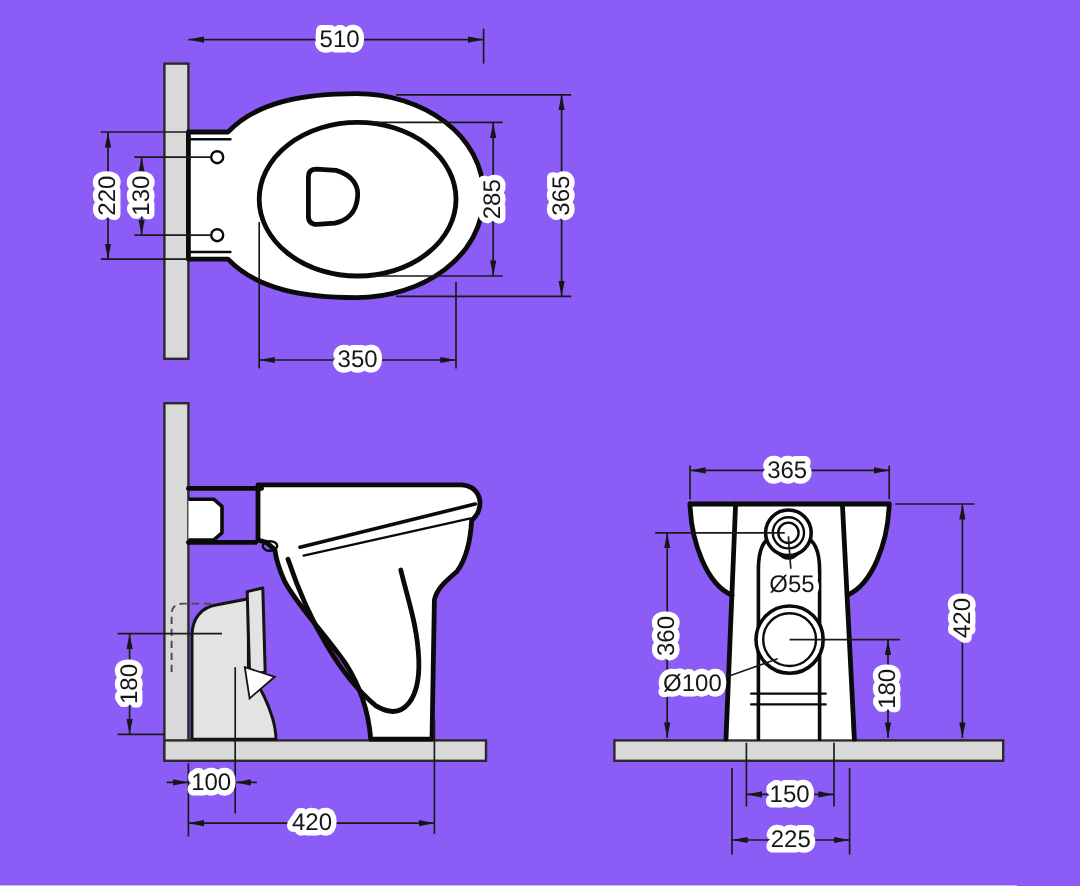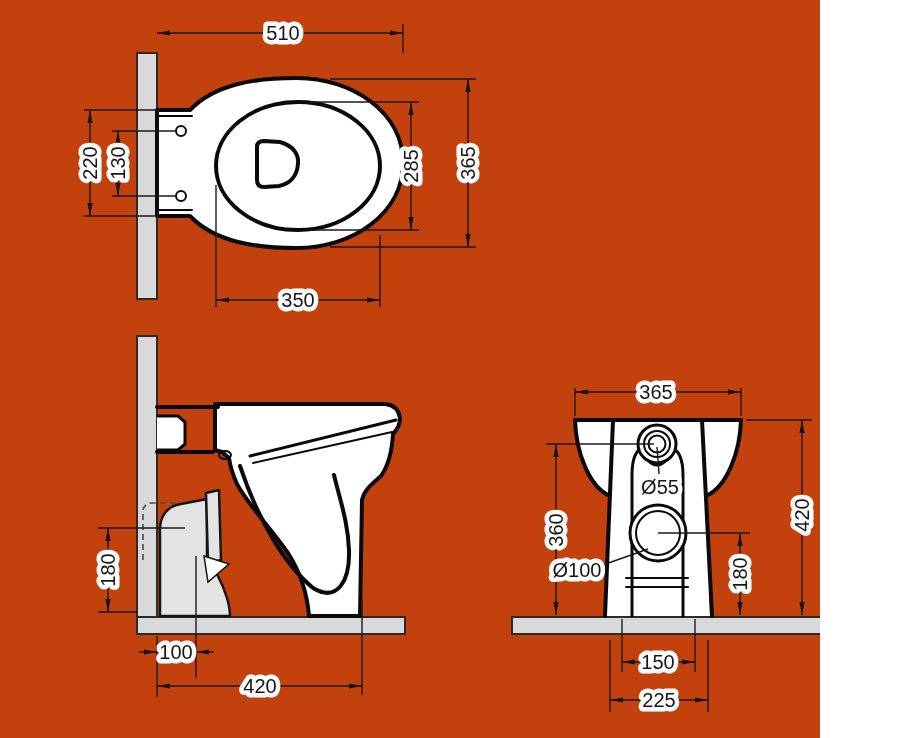--- a/index.html
+++ b/index.html
@@ -1,16 +1,16 @@
 <!DOCTYPE html>
 <html><head>
 <meta charset="utf-8">
 <style>
   html,body{margin:0;padding:0;background:#fff;}
-  #stage{position:relative;width:820px;height:738px;background:#c2410c;overflow:hidden;
+  #stage{position:relative;width:900px;height:738px;background:#8b5cf6;overflow:hidden;
          font-family:"Liberation Sans",sans-serif;}
   svg{display:block}
   .wall{fill:#d9d9d9;stroke:#2a2a2a;stroke-width:2;}
   .pipe{fill:#e3e3e3;stroke:#141414;stroke-width:2.5;stroke-linejoin:round;}
   .ol{fill:#ffffff;stroke:#0a0a0a;stroke-width:4;stroke-linejoin:round;stroke-linecap:round;}
   .oln{fill:none;stroke:#0a0a0a;stroke-width:4;stroke-linejoin:round;stroke-linecap:round;}
   .ol3{fill:#ffffff;stroke:#0a0a0a;stroke-width:3;stroke-linejoin:round;}
   .oln3{fill:none;stroke:#0a0a0a;stroke-width:3;stroke-linejoin:round;stroke-linecap:round;}
   .oln2{fill:none;stroke:#0a0a0a;stroke-width:2;stroke-linecap:round;}
   .thin{fill:none;stroke:#1a1a1a;stroke-width:1.4;}

